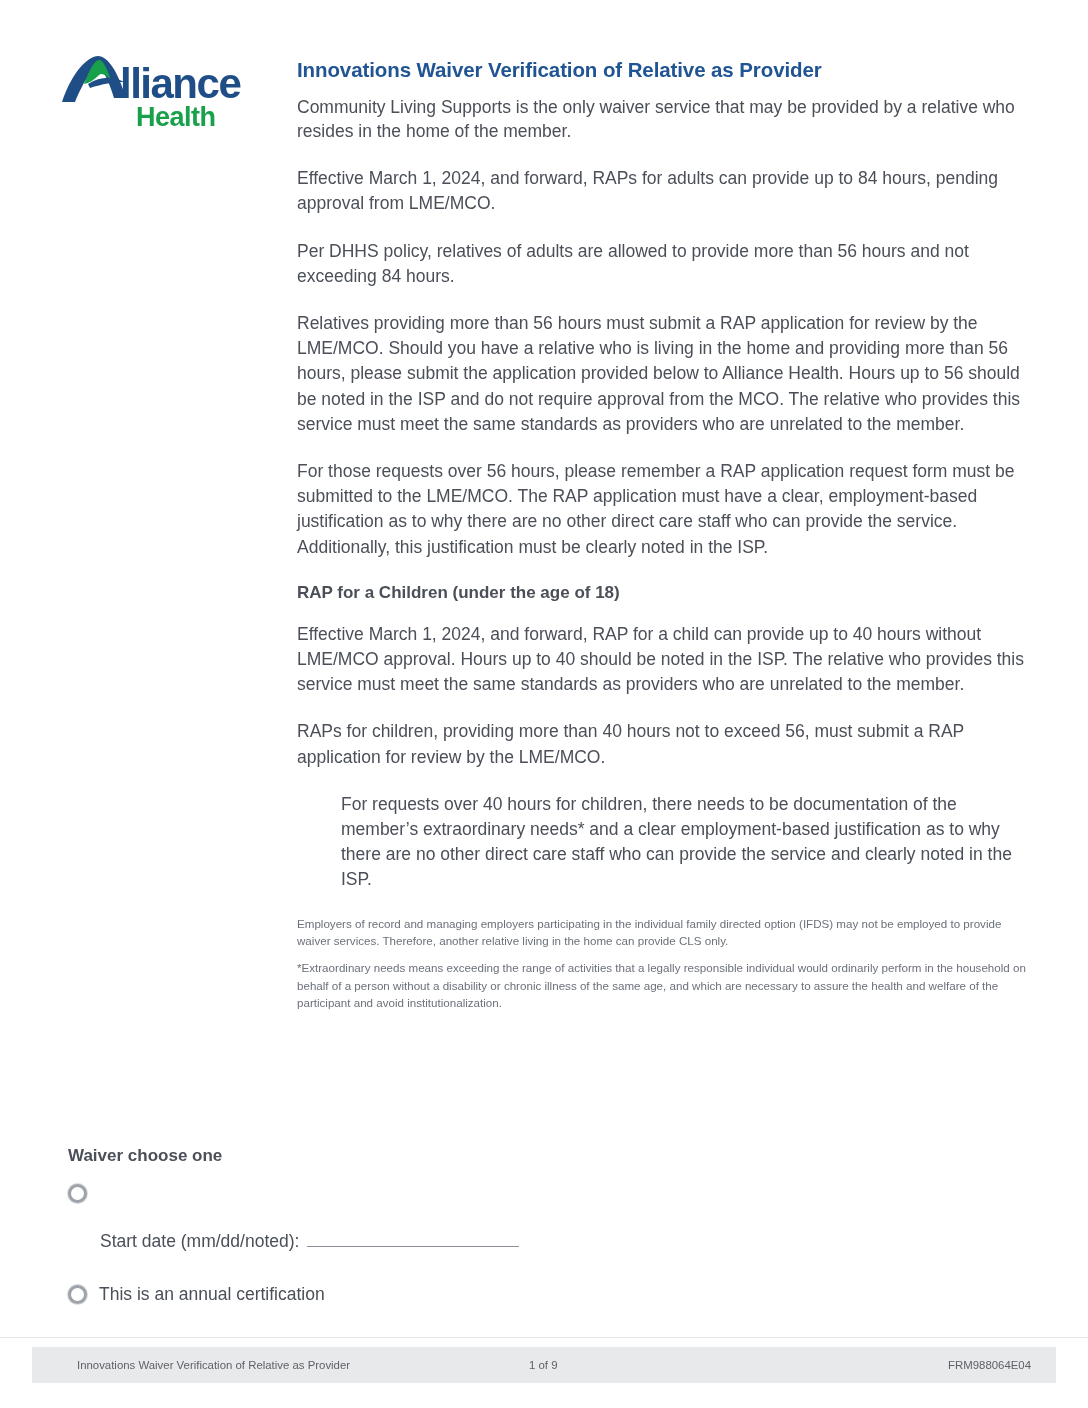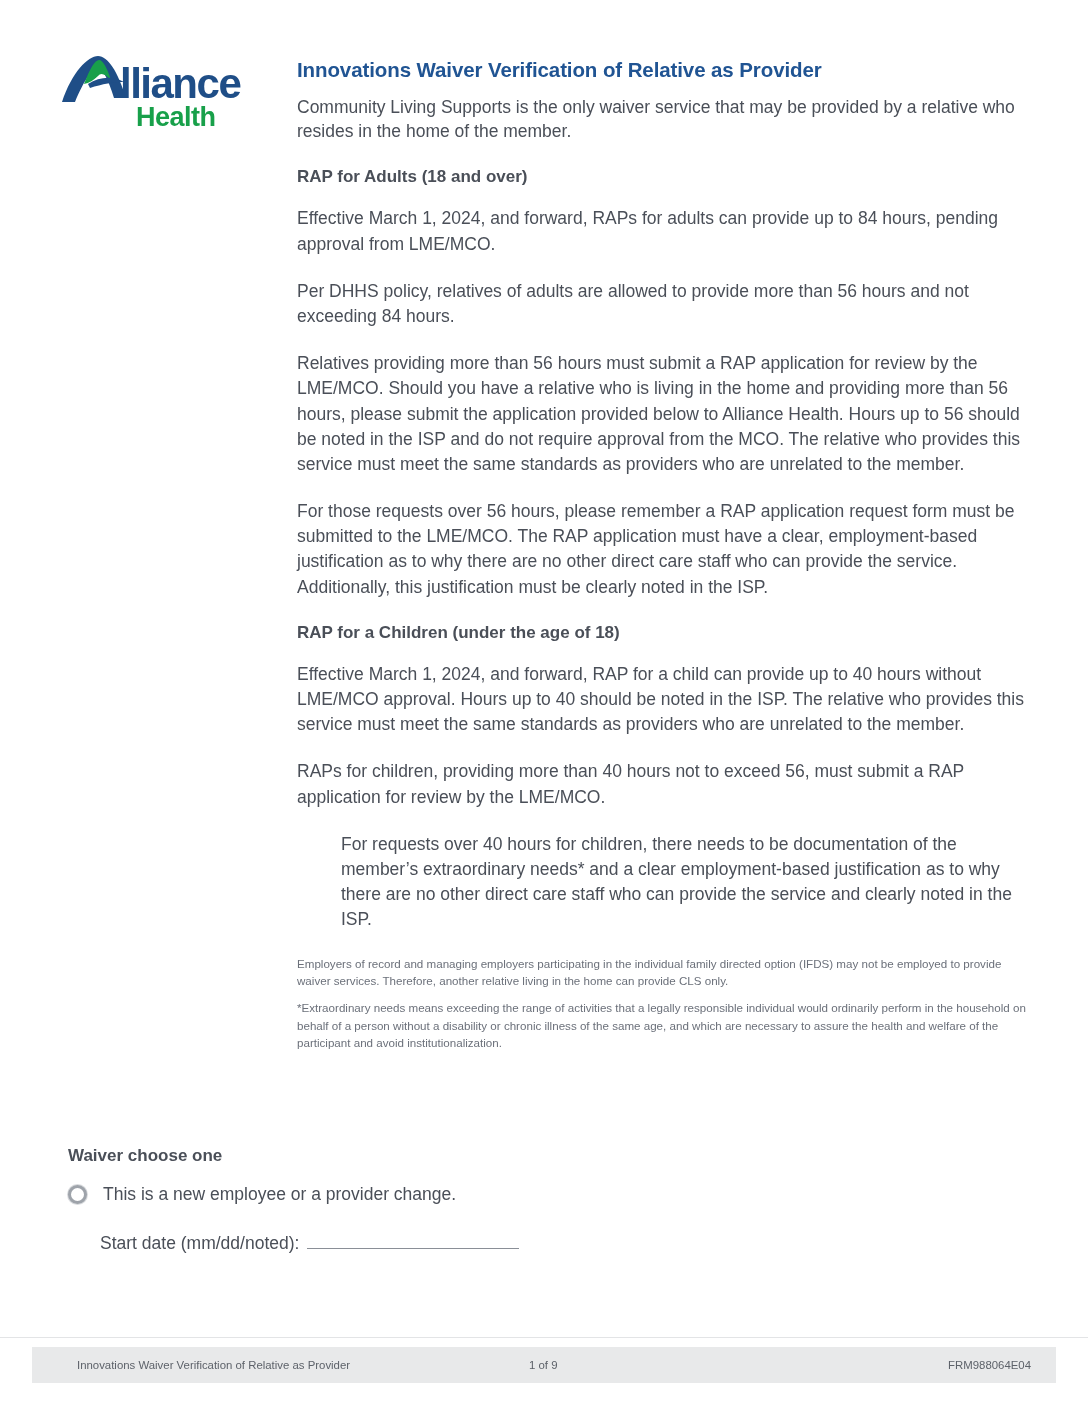--- a/index.html
+++ b/index.html
@@ -181,21 +181,20 @@
       <text x="78" y="80" font-family="'Liberation Sans', sans-serif" font-size="27" font-weight="bold" fill="#18A04A" letter-spacing="-0.5">Health</text>
     </svg>
   </div>
 
   <div class="content-col">
 
     <div class="doc-title">Innovations Waiver Verification of Relative as Provider</div>
 
     <p class="lead">Community Living Supports is the only waiver service that may be provided by a relative who resides in the home of the member.</p>
 
-    <h2 class="sect">RAP for Adults (18 and over)</h2>
 
     <p class="body">Effective March 1, 2024, and forward, RAPs for adults can provide up to 84 hours, pending approval from LME/MCO.</p>
     <p class="body">Per DHHS policy, relatives of adults are allowed to provide more than 56 hours and not exceeding 84 hours.</p>
     <p class="body">Relatives providing more than 56 hours must submit a RAP application for review by the LME/MCO. Should you have a relative who is living in the home and providing more than 56 hours, please submit the application provided below to Alliance Health. Hours up to 56 should be noted in the ISP and do not require approval from the MCO. The relative who provides this service must meet the same standards as providers who are unrelated to the member.</p>
     <p class="body">For those requests over 56 hours, please remember a RAP application request form must be submitted to the LME/MCO. The RAP application must have a clear, employment-based justification as to why there are no other direct care staff who can provide the service. Additionally, this justification must be clearly noted in the ISP.</p>
 
     <h2 class="sect">RAP for a Children (under the age of 18)</h2>
 
     <p class="body">Effective March 1, 2024, and forward, RAP for a child can provide up to 40 hours without LME/MCO approval. Hours up to 40 should be noted in the ISP. The relative who provides this service must meet the same standards as providers who are unrelated to the member.</p>
     <p class="body">RAPs for children, providing more than 40 hours not to exceed 56, must submit a RAP application for review by the LME/MCO.</p>
@@ -203,28 +202,31 @@
 
     <p class="fine fine-gap">Employers of record and managing employers participating in the individual family directed option (IFDS) may not be employed to provide waiver services. Therefore, another relative living in the home can provide CLS only.</p>
     <p class="fine">*Extraordinary needs means exceeding the range of activities that a legally responsible individual would ordinarily perform in the household on behalf of a person without a disability or chronic illness of the same age, and which are necessary to assure the health and welfare of the participant and avoid institutionalization.</p>
   </div>
 
   <div class="form-sect">
     <div class="choose-label">Waiver choose one</div>
 
     <div class="radio-row">
       <span class="radio"></span>
-      <span class="radio-text">This is a new employee or a provider change.</span>
     </div>
 
     <div class="date-row">
       <span class="date-label">Start date (mm/dd/noted):</span>
       <span class="date-line"></span>
     </div>
 
+    <div class="radio-row second">
+      <span class="radio"></span>
+      <span class="radio-text">This is an annual certification</span>
+    </div>
   </div>
 
   <div class="footer-rule"></div>
   <div class="footer">
     <span class="footer-left">Innovations Waiver Verification of Relative as Provider</span>
     <span class="footer-center">1 of 9</span>
     <span class="footer-right">FRM988064E04</span>
   </div>
 
 </div>

